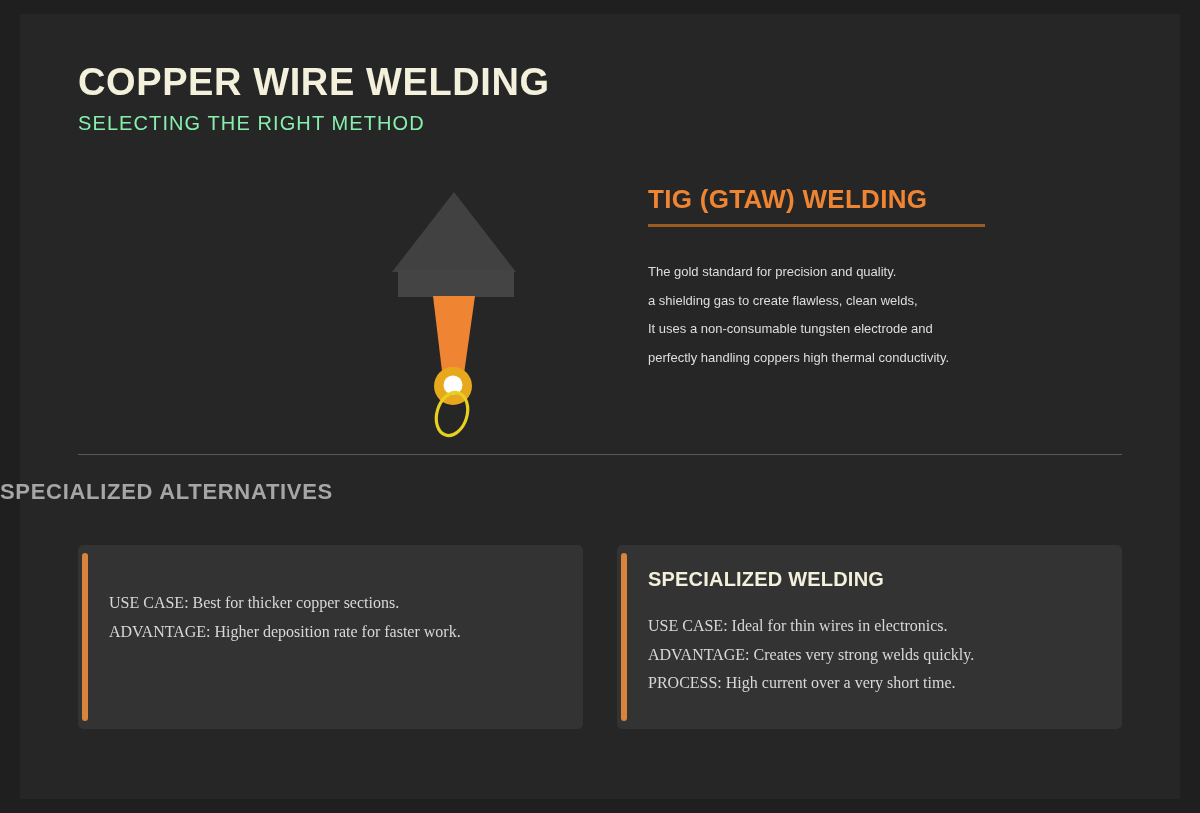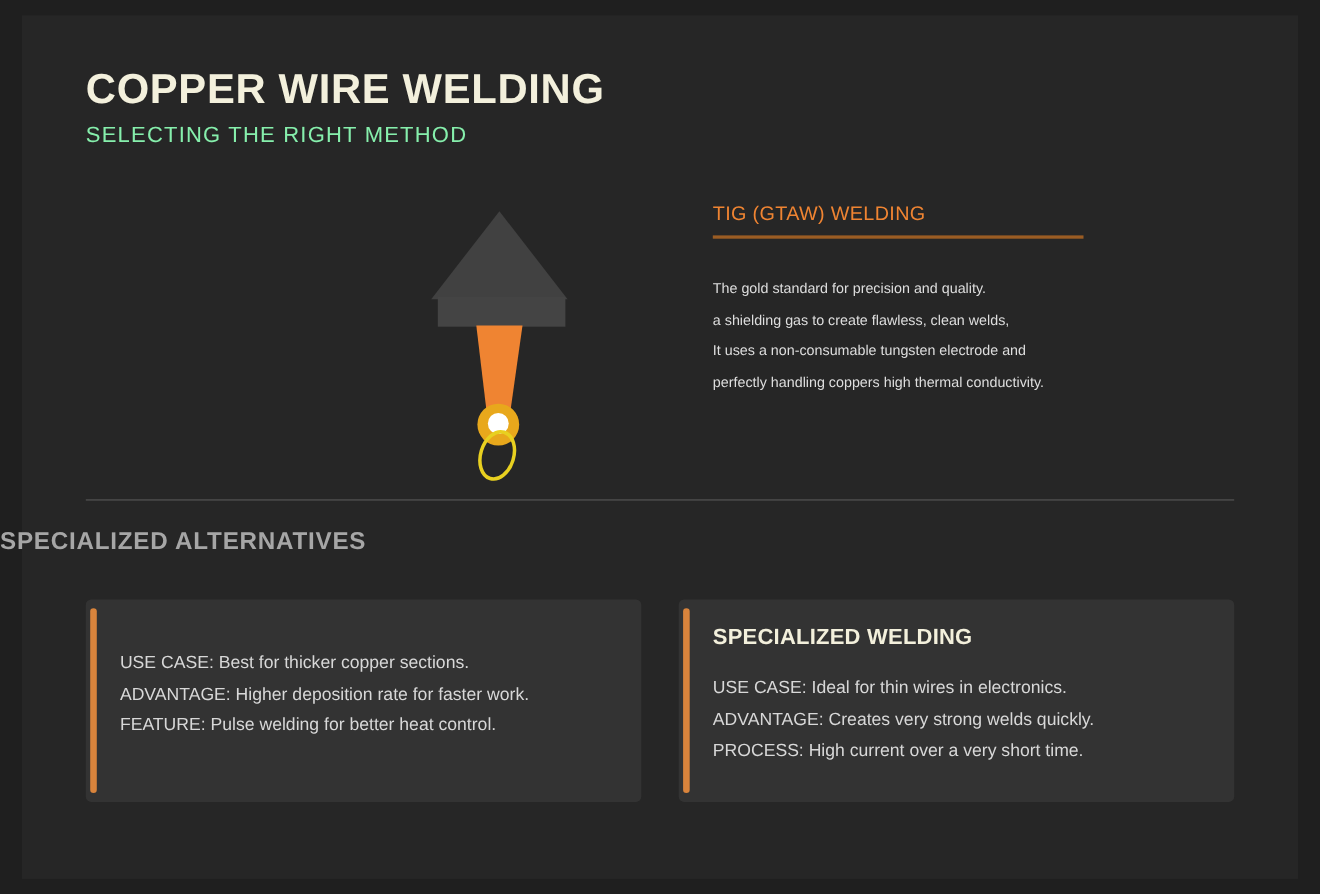--- a/index.html
+++ b/index.html
@@ -70,22 +70,22 @@
   }
 
   
   .tig-block {
     position: absolute;
     left: 648px;
     top: 184px;
     width: 500px;
   }
   .tig-heading {
-    font-size: 18px;
-    font-weight: normal;
+    font-size: 26px;
+    font-weight: bold;
     color: #ef8432;
     letter-spacing: 0.3px;
     margin: 0;
     white-space: nowrap;
   }
   .tig-underline {
     margin-top: 9px;
     width: 337px;
     height: 3px;
     background: #9a5c23;
@@ -152,20 +152,21 @@
     color: #f3f0dc;
     letter-spacing: 0.2px;
     margin: 0;
     white-space: nowrap;
   }
   .card-lines {
     margin-top: 21px;
     font-size: 16px;
     color: #d8d8d8;
     line-height: 28.5px;
+    font-family: Liberation Serif, serif;
   }
   .card-lines div { white-space: nowrap; }
 </style>
 </head>
 <body>
 
 <div class="poster">
   <div class="inner-panel"></div>
 
   <div class="header">
@@ -201,21 +202,20 @@
 
   <div class="divider"></div>
   <div class="section-heading">SPECIALIZED ALTERNATIVES</div>
 
   <div class="card card-left">
     <div class="card-accent"></div>
     <div class="card-content">
       <div class="card-lines">
         <div>USE CASE: Best for thicker copper sections.</div>
         <div>ADVANTAGE: Higher deposition rate for faster work.</div>
-        <div>FEATURE: Pulse welding for better heat control.</div>
       </div>
     </div>
   </div>
 
   <div class="card card-right">
     <div class="card-accent"></div>
     <div class="card-content">
       <h3 class="card-title">SPECIALIZED WELDING</h3>
       <div class="card-lines">
         <div>USE CASE: Ideal for thin wires in electronics.</div>

